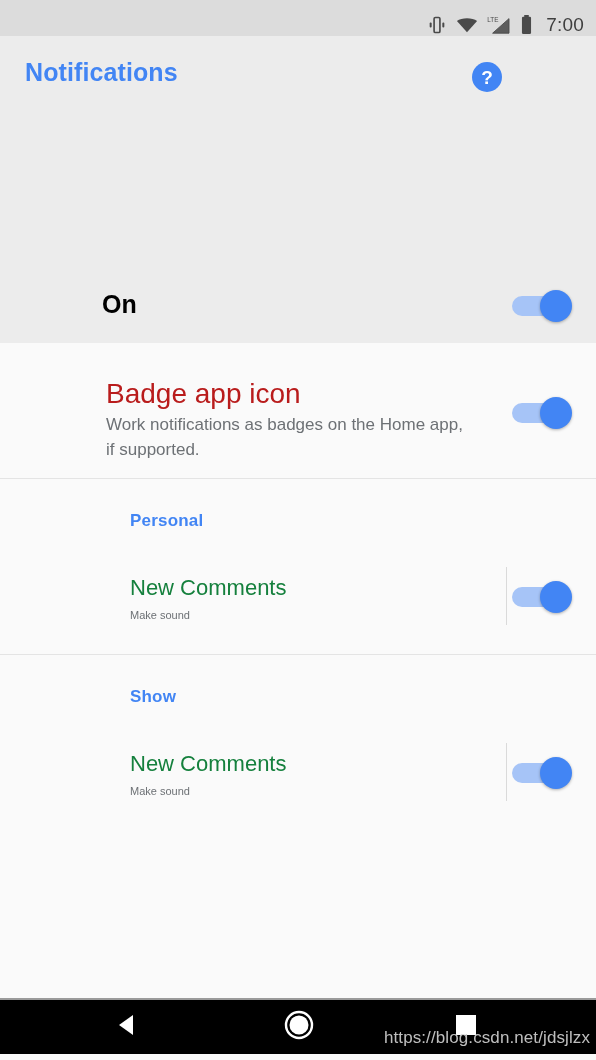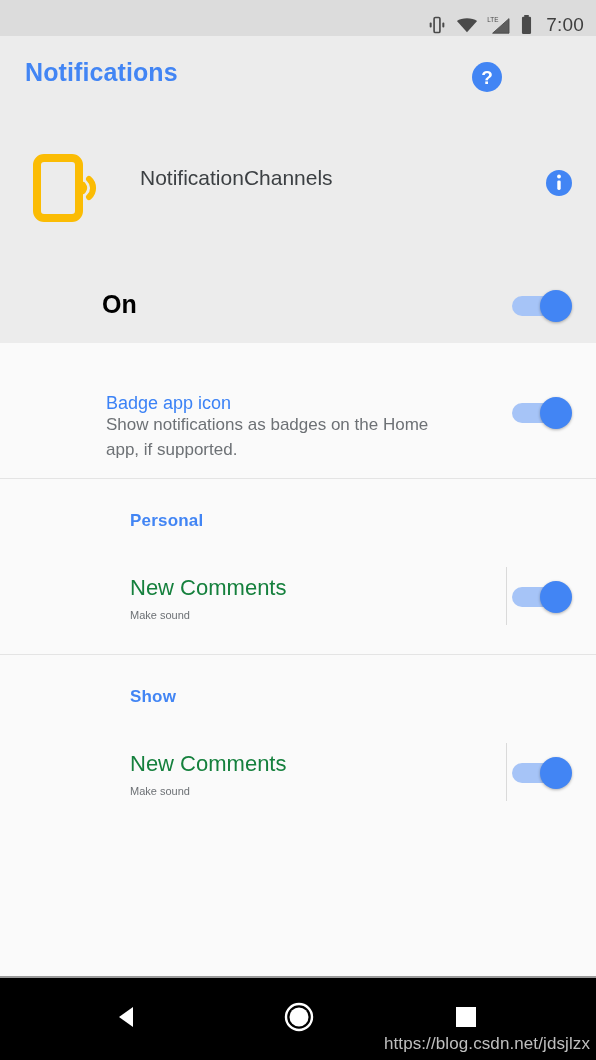--- a/index.html
+++ b/index.html
@@ -166,23 +166,23 @@
     width: 100%;
   }
 
   .badge-row {
     position: relative;
     height: 135px;
   }
   .badge-title {
     position: absolute;
     left: 106px;
-    top: 50px;
-    font-size: 18px;
-    color: #3b82f6;
+    top: 35px;
+    font-size: 28px;
+    color: #b91c1c;
   }
   .badge-sub {
     position: absolute;
     left: 106px;
     top: 69px;
     width: 360px;
     font-size: 17px;
     line-height: 25px;
     color: #6d7175;
   }
@@ -234,23 +234,23 @@
   .channel-row .switch {
     position: absolute;
     right: 22px;
     top: 102px;
   }
 
   
   .nav-bar {
     position: absolute;
     left: 0;
-    bottom: 0;
-    width: 596px;
-    height: 84px;
+    bottom: 6px;
+    width: 596px;
+    height: 56px;
     background: #000000;
     border-top: 2px solid #9a9a9a;
     box-sizing: border-box;
     margin-top: 44px;
   }
   .nav-btn {
     position: absolute;
     top: 50%;
     transform: translateY(-50%);
     cursor: pointer;
@@ -315,54 +315,35 @@
       <div class="page-title">Notifications</div>
 
       <div class="help-btn">
         <svg width="34" height="34" viewBox="0 0 34 34">
           <circle cx="17" cy="17" r="15" fill="#4285f4"></circle>
           <text x="17" y="24" text-anchor="middle" font-family="Liberation Sans, sans-serif" font-size="19" font-weight="bold" fill="#ffffff">?</text>
         </svg>
       </div>
     </div>
 
-    <div class="app-row">
-      <div class="app-icon">
-        <svg width="76" height="70" viewBox="0 0 76 70">
-          <rect x="5" y="6" width="42" height="60" rx="7" ry="7" fill="none" stroke="#fbbc04" stroke-width="8"></rect>
-          <path d="M57 27 A12 12 0 0 1 57 45" fill="none" stroke="#fbbc04" stroke-width="6" stroke-linecap="round"></path>
-          <path d="M51 33 A5 5 0 0 1 51 39" fill="none" stroke="#fbbc04" stroke-width="6" stroke-linecap="round"></path>
-        </svg>
-      </div>
-
-      <div class="app-name">NotificationChannels</div>
-
-      <div class="info-btn">
-        <svg width="30" height="30" viewBox="0 0 30 30">
-          <circle cx="15" cy="15" r="13" fill="#4285f4"></circle>
-          <circle cx="15" cy="8.5" r="1.9" fill="#ffffff"></circle>
-          <rect x="13.3" y="12.4" width="3.4" height="9.6" rx="1.4" fill="#ffffff"></rect>
-        </svg>
-      </div>
-    </div>
 
     <div class="on-row">
       <div class="on-label">On</div>
       <div class="switch" style="position:absolute; right:22px; top:14px;">
         <div class="track"></div>
         <div class="thumb"></div>
       </div>
     </div>
   </div>
 
   <div class="content">
 
     <div class="badge-row">
       <div class="badge-title">Badge app icon</div>
-      <div class="badge-sub">Show notifications as badges on the Home app, if supported.</div>
+      <div class="badge-sub">Work notifications as badges on the Home app, if supported.</div>
       <div class="switch">
         <div class="track"></div>
         <div class="thumb"></div>
       </div>
     </div>
 
     <div class="divider"></div>
 
     <div class="group">
       <div class="channel-row">

